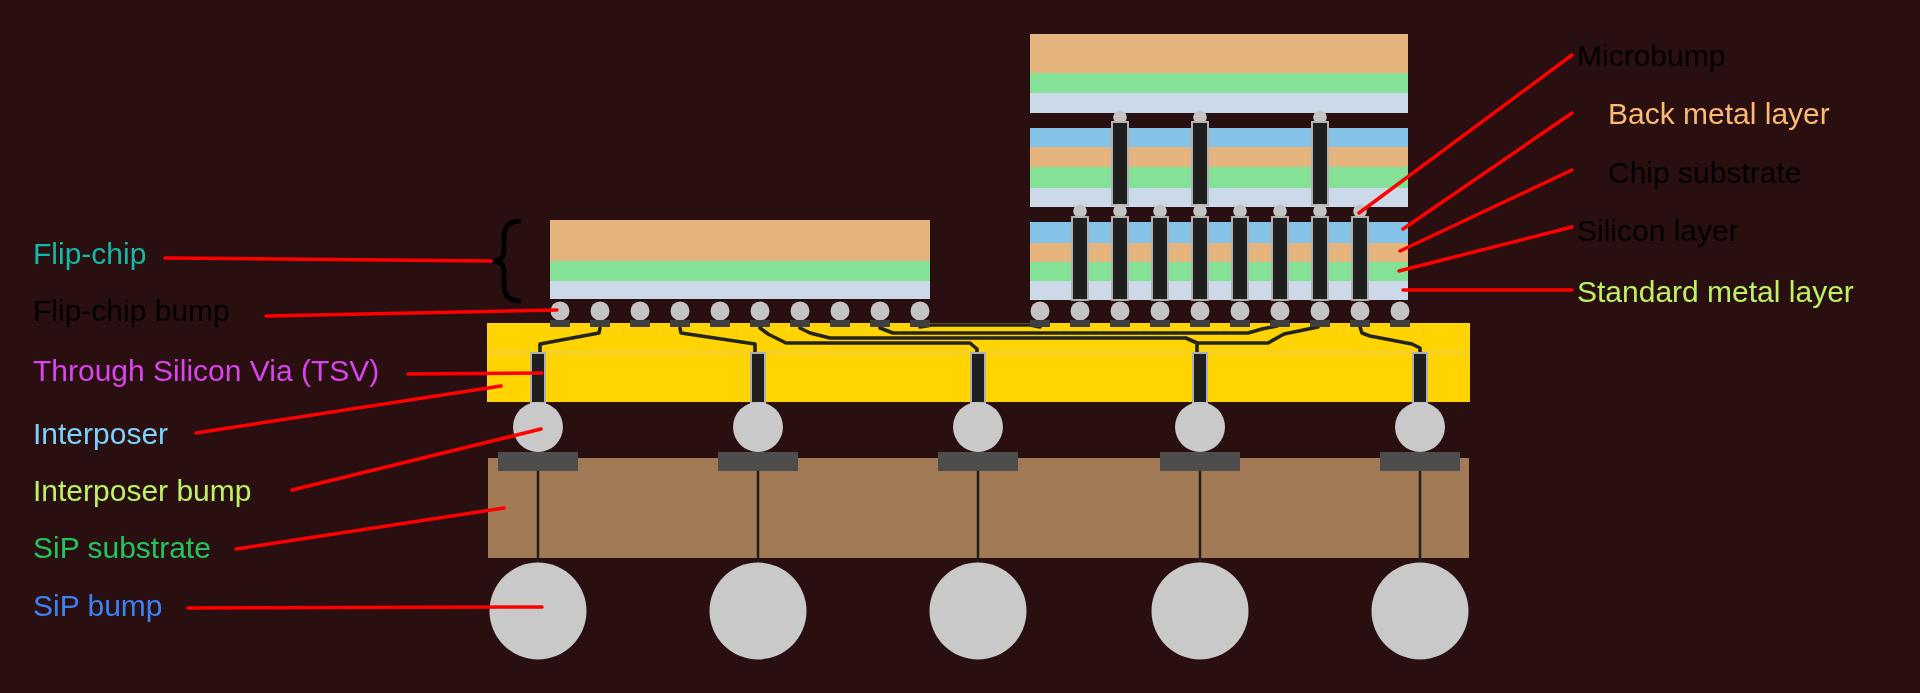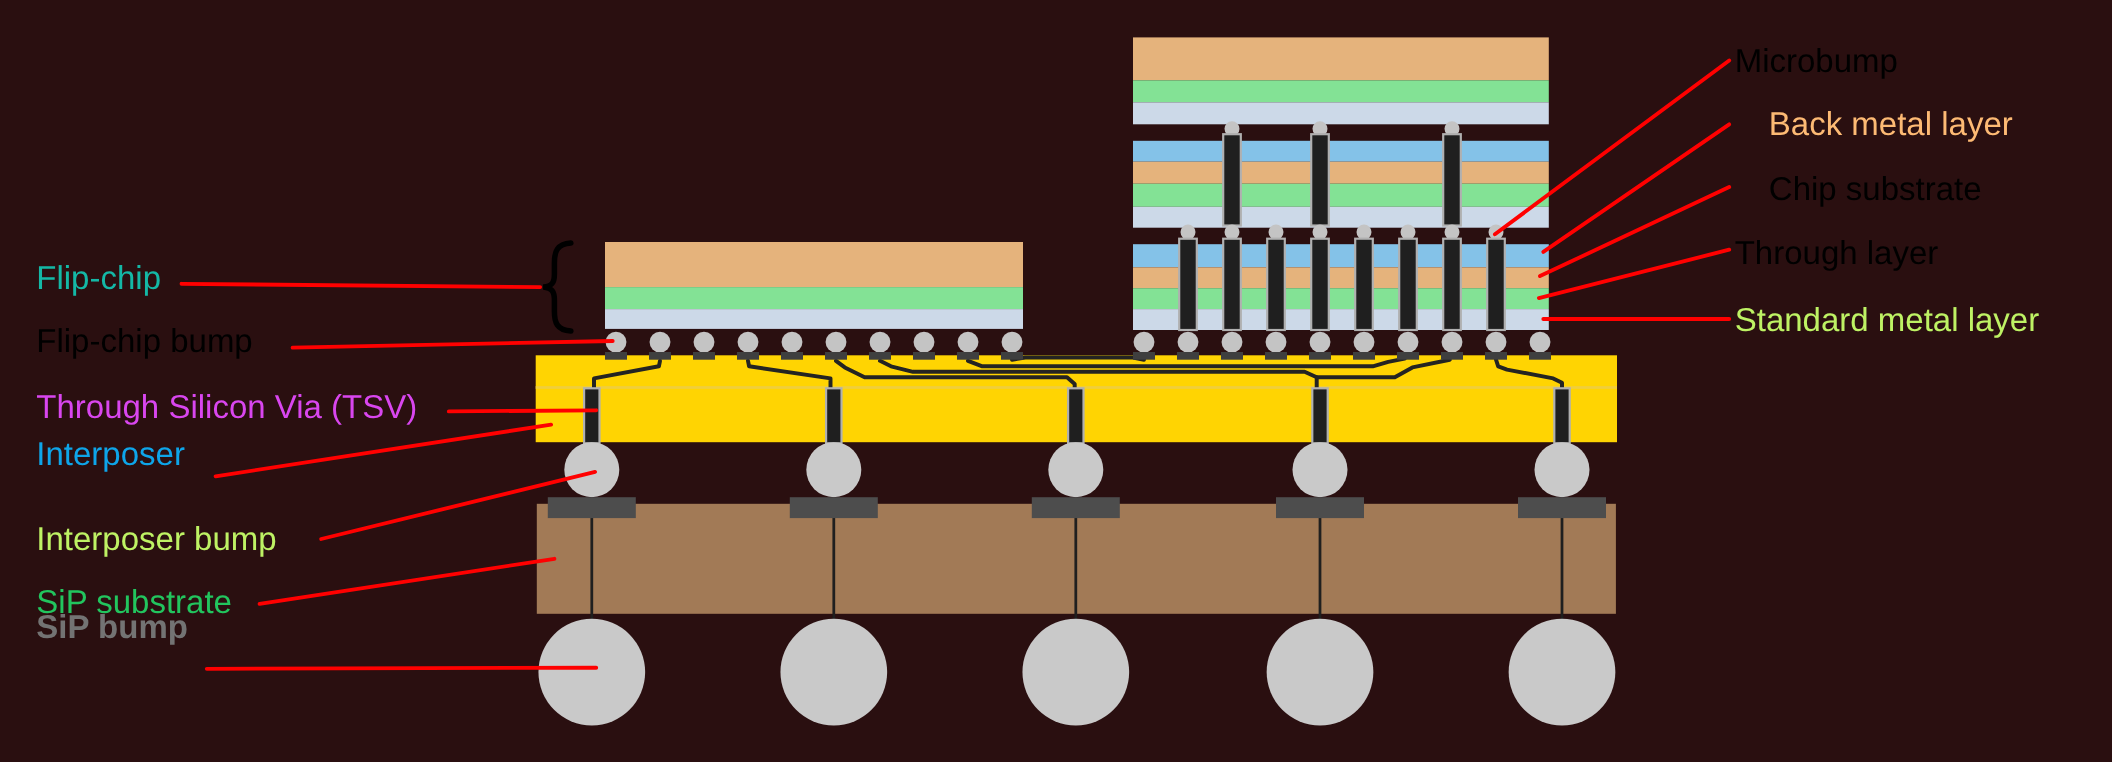--- a/index.html
+++ b/index.html
@@ -153,25 +153,25 @@
       <line x1="1572" y1="55" x2="1359" y2="213" stroke="#FF0000" stroke-width="3.5" stroke-linecap="round"></line>
       <line x1="1572" y1="113" x2="1403" y2="229" stroke="#FF0000" stroke-width="3.5" stroke-linecap="round"></line>
       <line x1="1572" y1="170" x2="1400" y2="251" stroke="#FF0000" stroke-width="3.5" stroke-linecap="round"></line>
       <line x1="1572" y1="227" x2="1399" y2="271" stroke="#FF0000" stroke-width="3.5" stroke-linecap="round"></line>
       <line x1="1572" y1="290" x2="1403" y2="290" stroke="#FF0000" stroke-width="3.5" stroke-linecap="round"></line>
     </svg>
   <div id="labels-left">
       <div class="lbl" style="left: 33px; top: 238px; color: #14b8a6;">Flip-chip</div>
       <div class="lbl" style="left: 33px; top: 295px; color: rgb(0, 0, 0);">Flip-chip bump</div>
       <div class="lbl" style="left: 33px; top: 355px; color: #d946ef;">Through Silicon Via (TSV)</div>
-      <div class="lbl" style="left: 33px; top: 398px; color: #0ea5e9;">Interposer</div>
+      <div class="lbl" style="left: 33px; top: 418px; color: #7dd3fc;">Interposer</div>
       <div class="lbl" style="left: 33px; top: 475px; color: #bef264;">Interposer bump</div>
       <div class="lbl" style="left: 33px; top: 532px; color: #22c55e;">SiP substrate</div>
-      <div class="lbl" style="left: 33px; top: 555px; color: #737373; font-weight: bold;">SiP bump</div>
+      <div class="lbl" style="left: 33px; top: 590px; color: #3b82f6;">SiP bump</div>
     </div>
   <div id="labels-right">
       <div class="lbl" style="left: 1577px; top: 40px; color: rgb(0, 0, 0);">Microbump</div>
       <div class="lbl" style="left: 1577px; top: 98px; color: #fdba74; margin-left: 31px;">Back metal layer</div>
       <div class="lbl" style="left: 1577px; top: 157px; color: rgb(0, 0, 0); margin-left: 31px;">Chip substrate</div>
-      <div class="lbl" style="left: 1577px; top: 215px; color: rgb(0, 0, 0);">Through layer</div>
+      <div class="lbl" style="left: 1577px; top: 215px; color: rgb(0, 0, 0);">Silicon layer</div>
       <div class="lbl" style="left: 1577px; top: 276px; color: #bef264;">Standard metal layer</div>
     </div>
 </div>
 
 </body></html>

